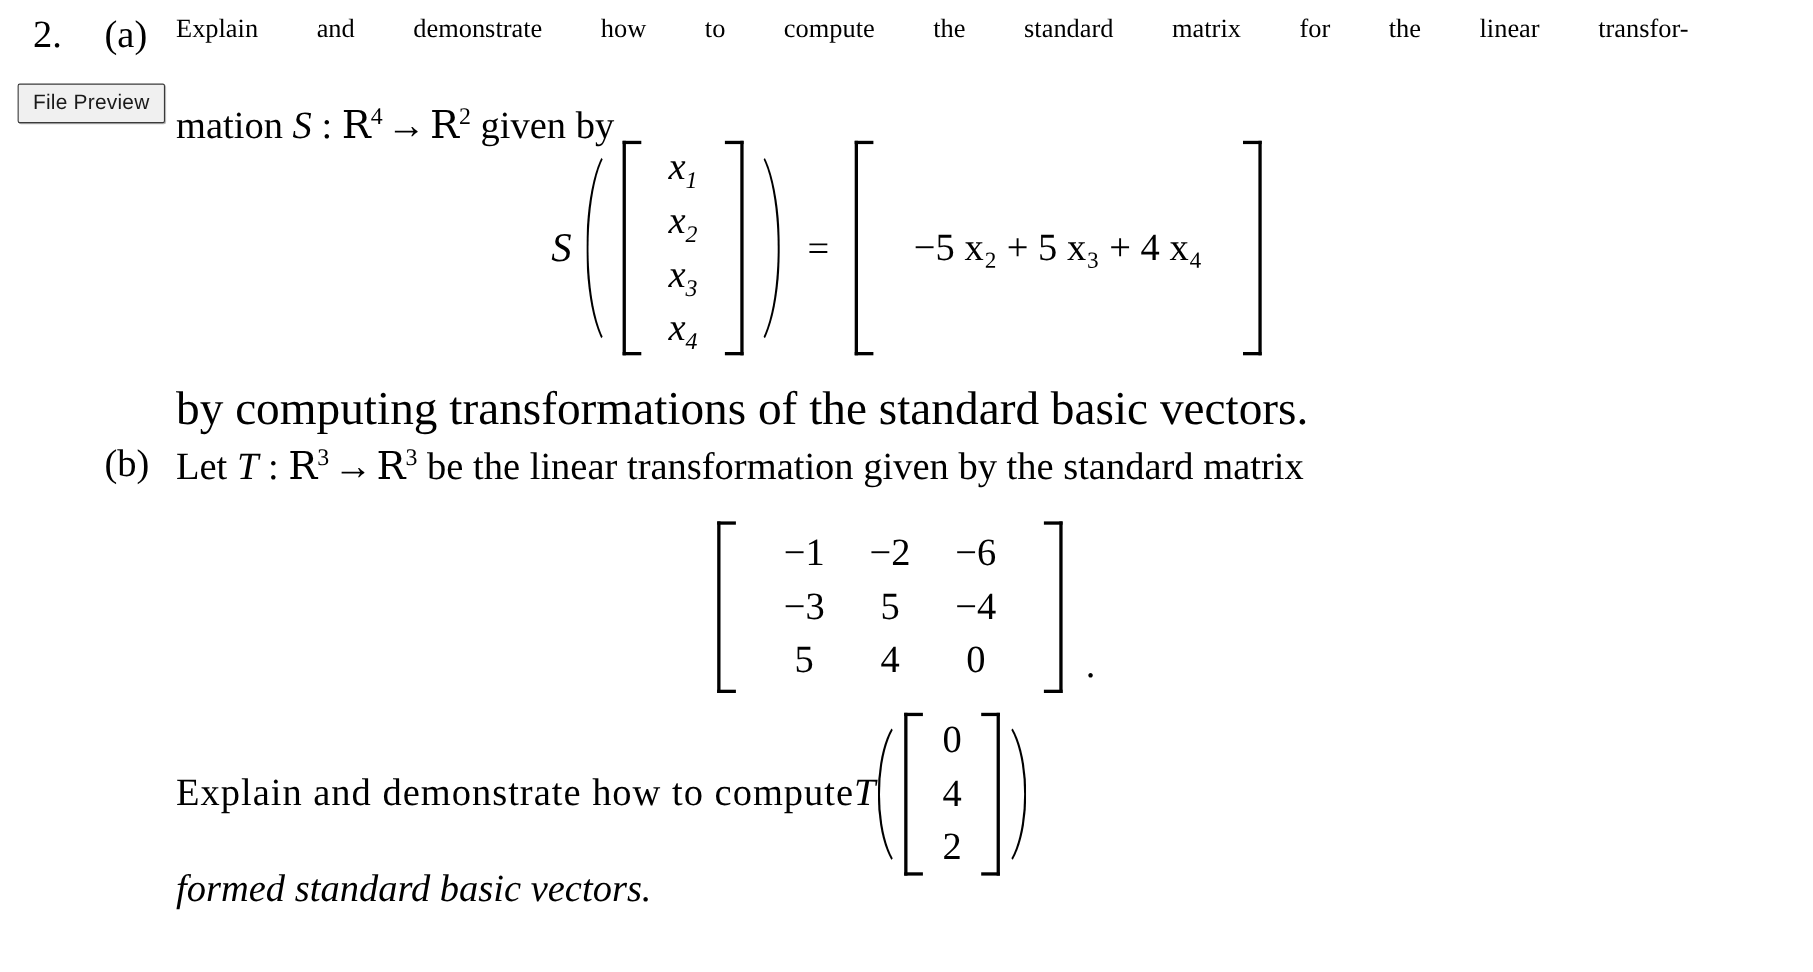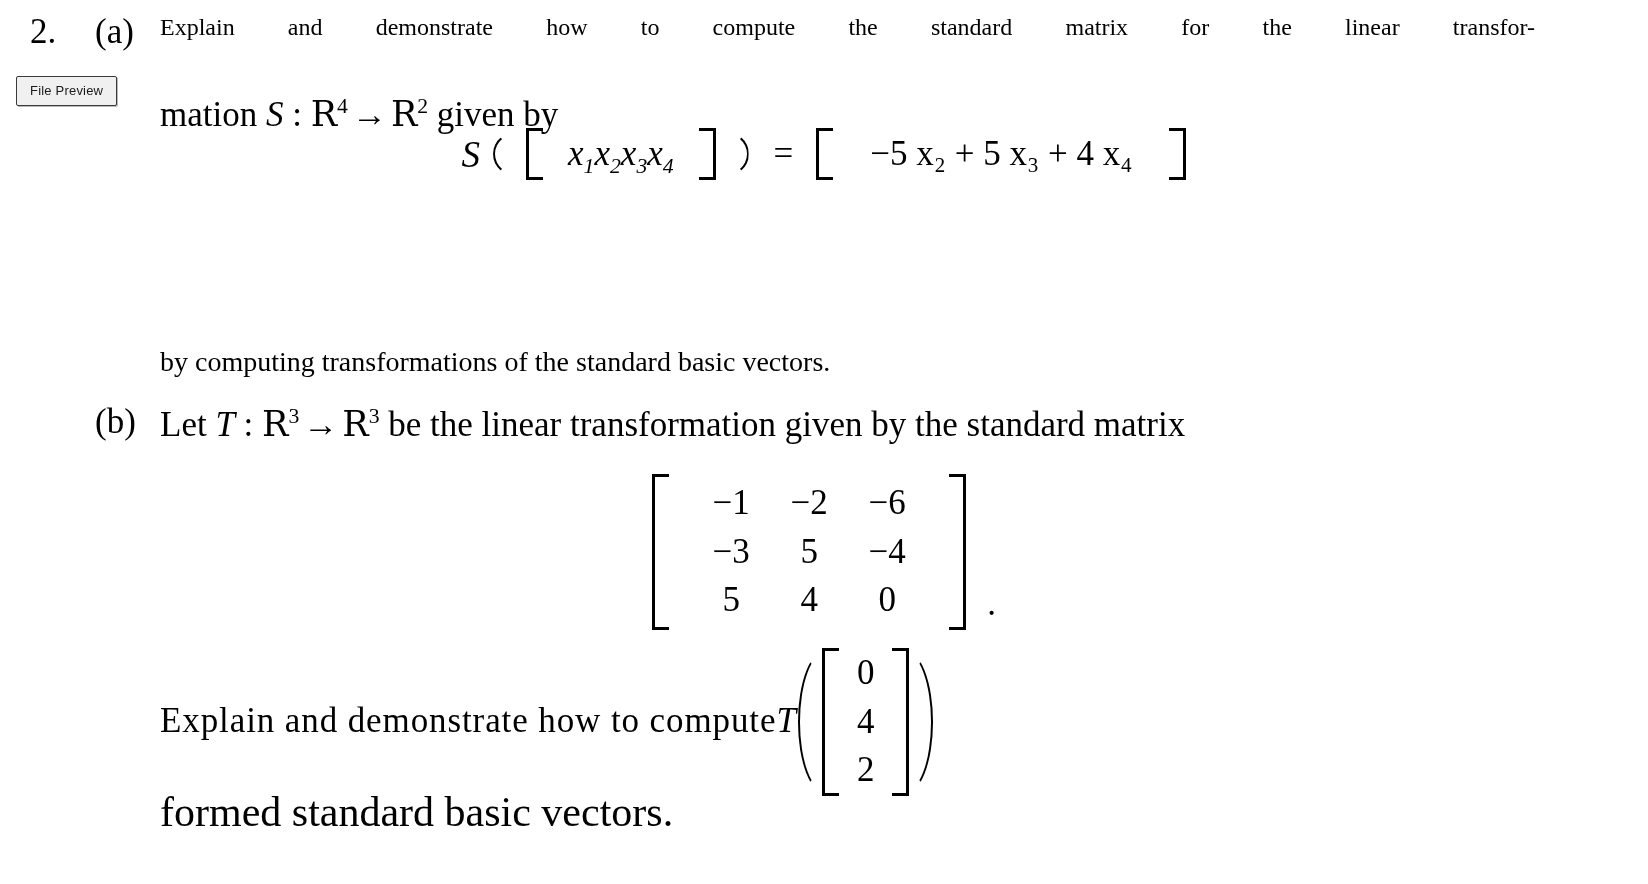--- a/index.html
+++ b/index.html
@@ -26,21 +26,21 @@
   
   #file-preview-badge {
     position: absolute;
     left: 16px;
     top: 76px;
     padding: 7px 13px 8px 13px;
     background: #f0f0f0;
     border: 1.5px solid #3a3a3a;
     border-radius: 2px;
     font-family: "Liberation Sans", "DejaVu Sans", sans-serif;
-    font-size: 13px;
+    font-size: 19px;
     line-height: 1;
     color: #1a1a1a;
     letter-spacing: 0.2px;
     box-shadow: 1px 1px 0 rgba(0,0,0,0.28);
     z-index: 40;
     white-space: nowrap;
   }
 
   
   .mathtext {
@@ -151,23 +151,24 @@
     width: 14px;
     align-self: stretch;
     border-top: 3px solid #000;
     border-bottom: 3px solid #000;
   }
   .brk-l { border-left: 3px solid #000; }
   .brk-r { border-right: 3px solid #000; }
 
   .colvec {
     display: flex;
-    flex-direction: row;
+    flex-direction: column;
     align-items: center;
     padding: 6px 16px;
+    gap: 12px;
     font-size: 35px;
   }
   .colvec .cell { font-style: italic; line-height: 1.05; }
 
   .eqsign {
     font-size: 35px;
     padding: 0 14px;
   }
 
   .rowsbox {
@@ -201,21 +202,21 @@
     gap: 10px;
     font-size: 35px;
   }
   .colvec-small .cell { line-height: 1.1; }
 
   
   #line-basic-vectors {
     position: absolute;
     left: 160px;
     top: 344px;
-    font-size: 28px;
+    font-size: 43px;
     white-space: nowrap;
   }
   #part-b-label { left: 95px; top: 402px; }
   #part-b-line1 {
     position: absolute;
     left: 160px;
     top: 402px;
     font-size: 35px;
     white-space: nowrap;
   }
@@ -242,22 +243,23 @@
     white-space: nowrap;
   }
   #line-compute-T .seg { display: inline-block; text-align: right; }
   #line-compute-T .seg-left  { letter-spacing: 0.9px; }
   #line-compute-T .seg-right { letter-spacing: 0.9px; }
 
   #line-formed {
     position: absolute;
     left: 160px;
     top: 786px;
-    font-size: 42px;
-    white-space: nowrap;
+    font-size: 35px;
+    white-space: nowrap;
+    font-style: italic;
   }
 </style>
 </head>
 <body>
 
 <div id="doc-page">
 
   <div id="problem-2">
 
     <div class="prob-number">2.</div>

